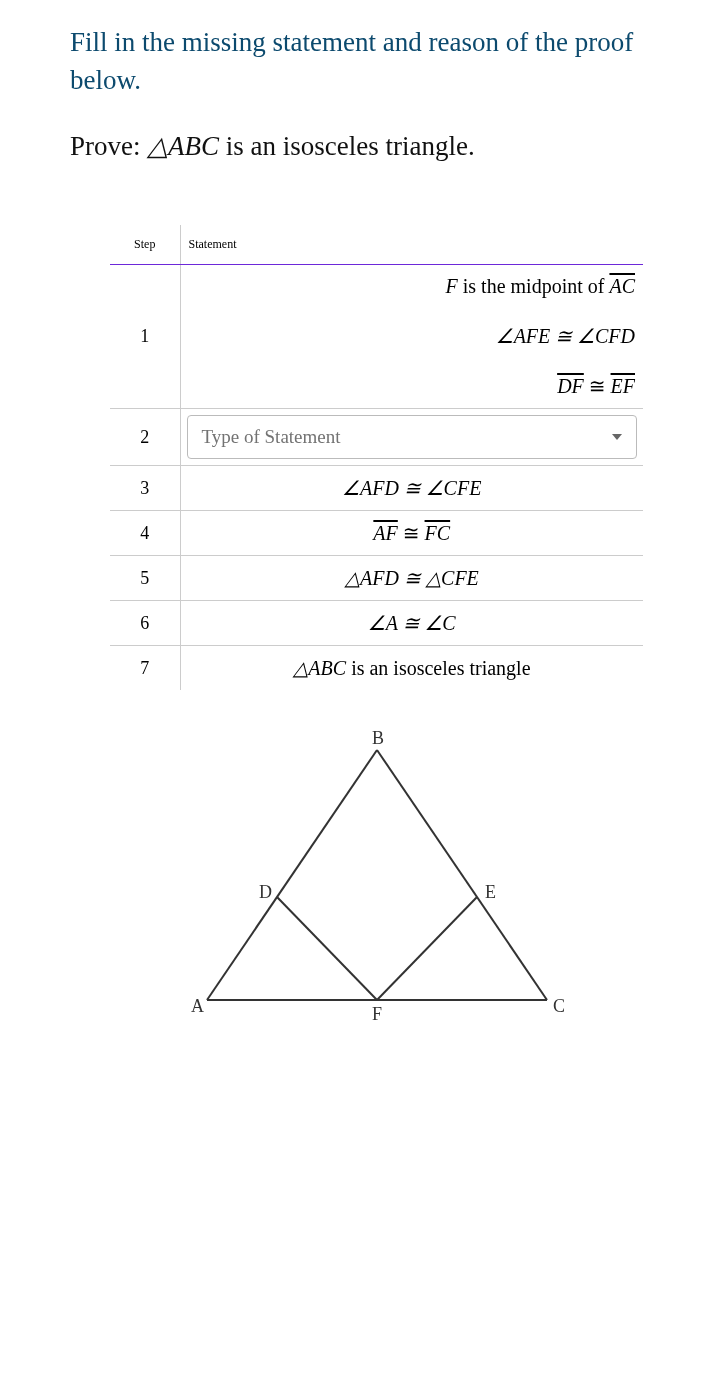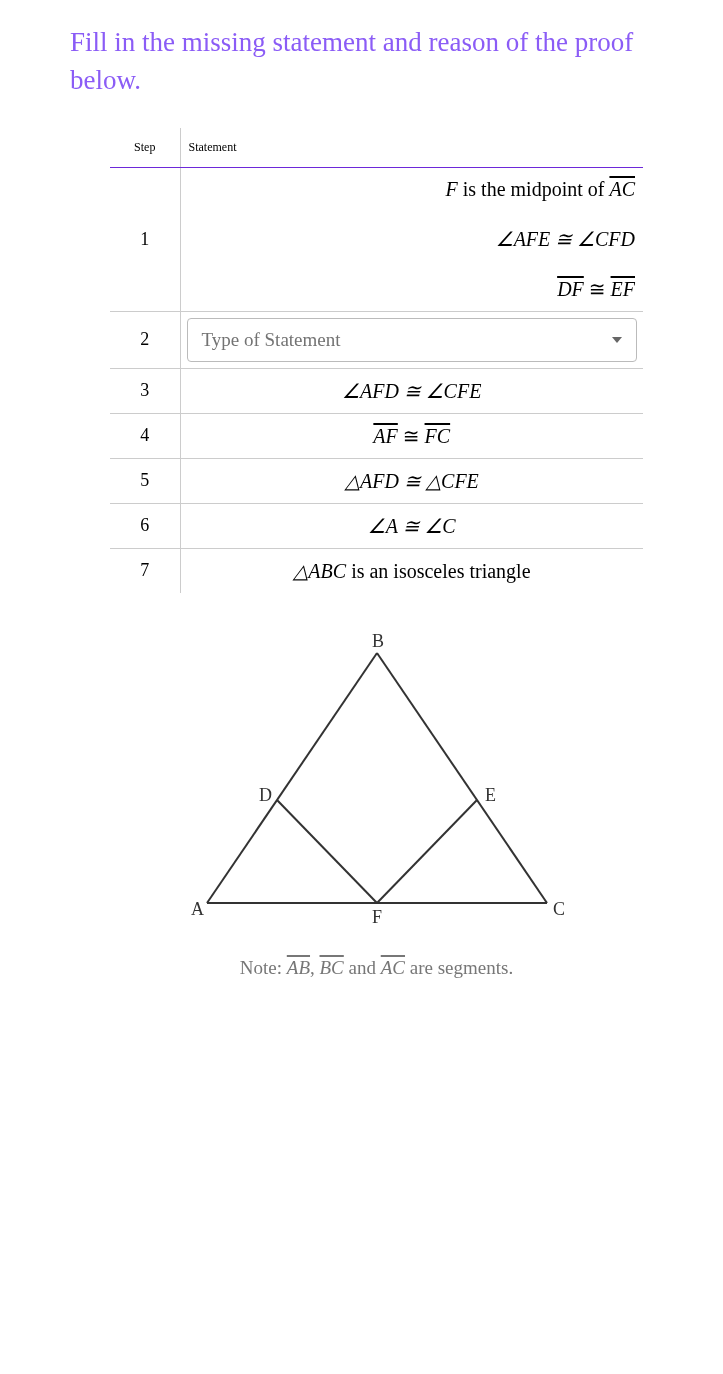--- a/index.html
+++ b/index.html
@@ -9,21 +9,21 @@
     font-family: Georgia, 'Times New Roman', serif;
     background: #fff;
     width: 723px;
   }
   .container {
     padding: 24px 70px 40px 70px;
   }
   .prompt {
     font-size: 27px;
     line-height: 1.4;
-    color: #8b5cf6;
+    color: #0c4a6e;
     margin-bottom: 28px;
   }
   .given {
     font-size: 27px;
     line-height: 1.4;
     color: #111;
     margin-bottom: 28px;
   }
   .prove {
     font-size: 27px;
@@ -111,20 +111,23 @@
   }
 </style>
 </head>
 <body>
 
 <div class="container">
 
   <div class="prompt">Fill in the missing statement and reason of the proof below.</div>
 
 
+  <div class="prove">
+    <span>Prove: </span><span class="math-i">△ABC</span><span> is an isosceles triangle.</span>
+  </div>
 
   <div class="proof-wrap">
     <table class="proof">
       <thead>
         <tr>
           <th class="step-h">Step</th>
           <th class="stmt-h">Statement</th>
         </tr>
       </thead>
       <tbody>
@@ -186,18 +189,15 @@
 
         <text class="lbl" x="205" y="14">B</text>
         <text class="lbl" x="24" y="282">A</text>
         <text class="lbl" x="386" y="282">C</text>
         <text class="lbl" x="205" y="290">F</text>
         <text class="lbl" x="92" y="168">D</text>
         <text class="lbl" x="318" y="168">E</text>
       </svg>
     </div>
 
-    <div class="note">
-      <span>Note: </span><span class="math-i overline">AB</span><span>, </span><span class="math-i overline">BC</span><span> and </span><span class="math-i overline">AC</span><span> are segments.</span>
-    </div>
   </div>
 
 </div>
 
 </body></html>

